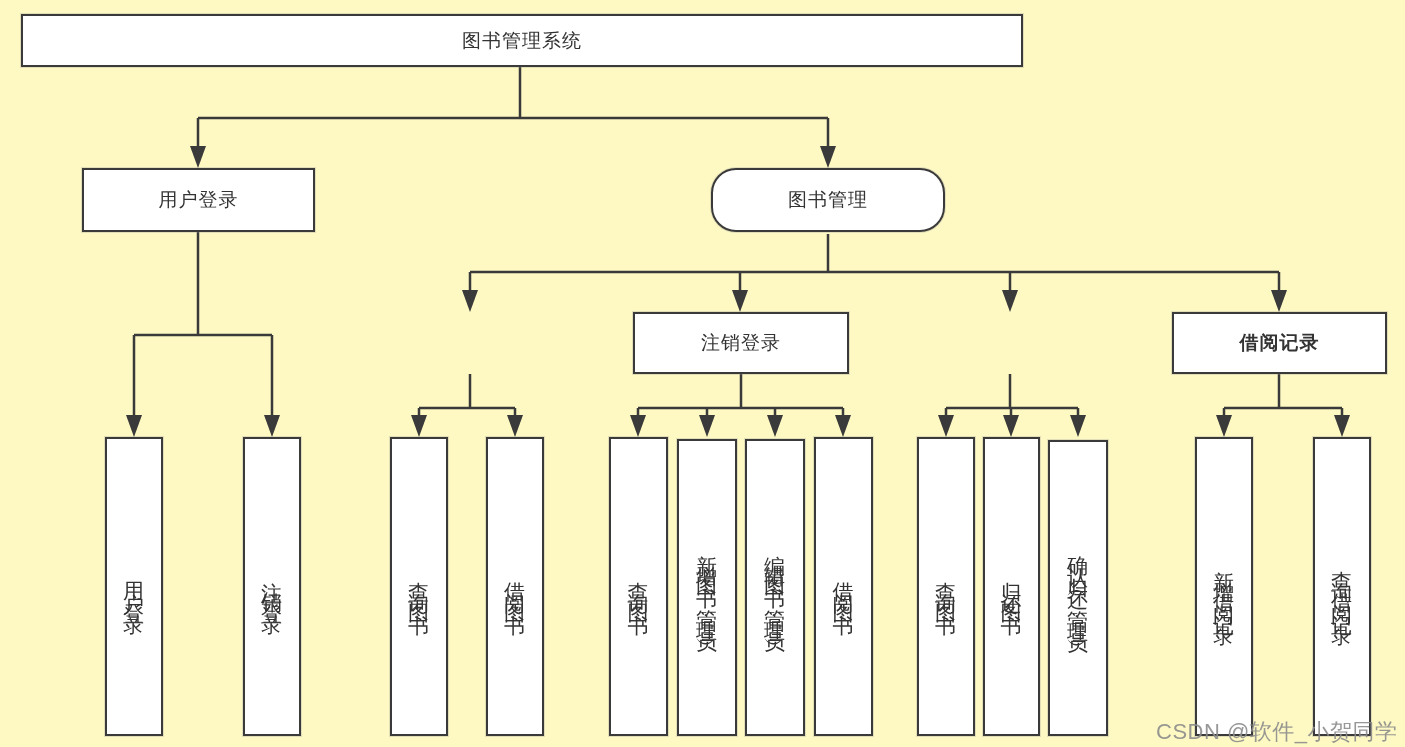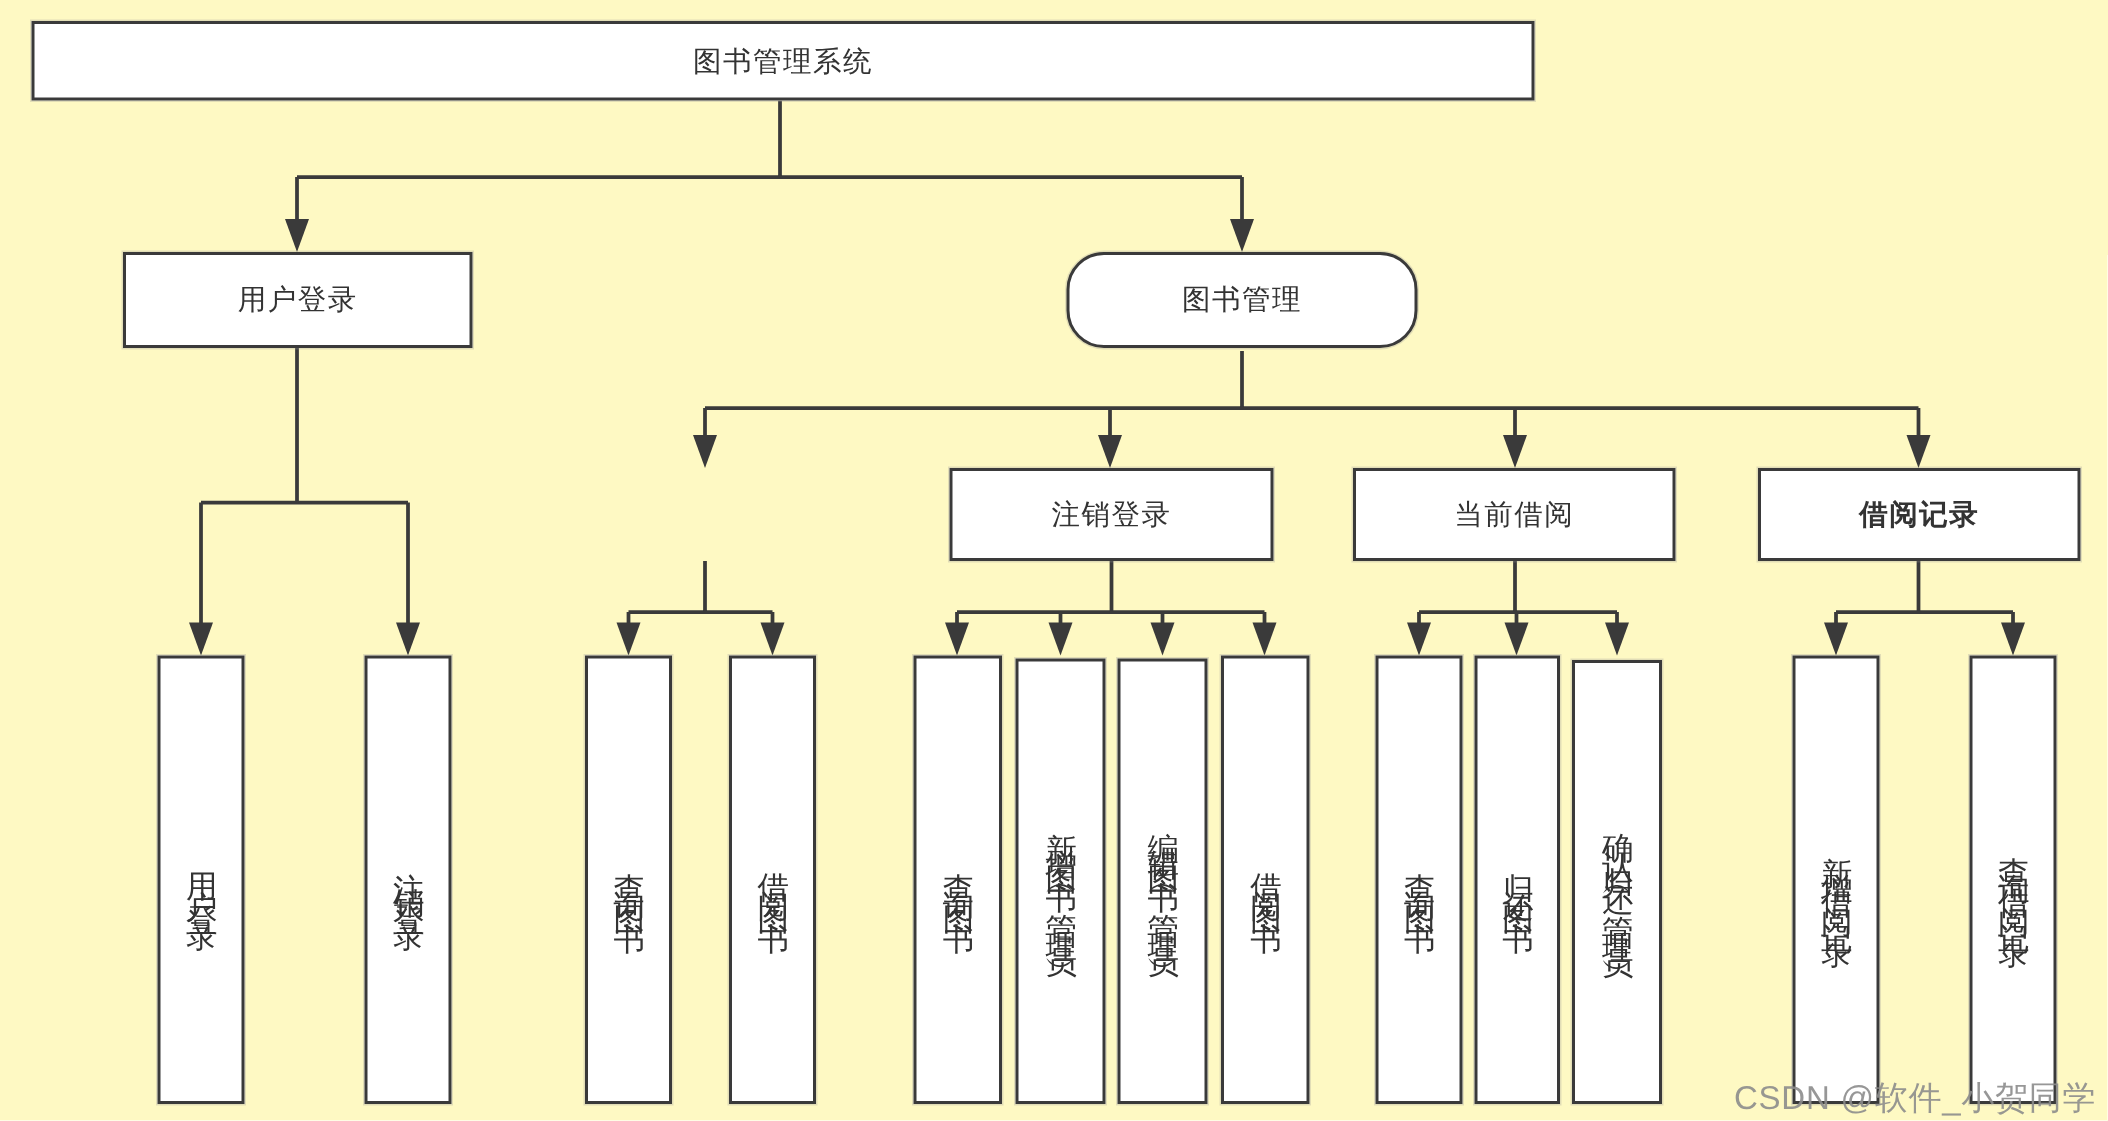--- a/index.html
+++ b/index.html
@@ -96,23 +96,20 @@
   <div class="node lvl2" style="left:82px;">
     <span class="h-label">用户登录</span>
   </div>
   <div class="node lvl2" style="left:711px;width:234px;border-radius:25px;">
     <span class="h-label">图书管理</span>
   </div>
 
   <div class="node lvl3" style="left:633px;width:216px;">
     <span class="h-label">注销登录</span>
   </div>
-  <div class="node lvl3" style="left:902px;">
-    <span class="h-label">当前借阅</span>
-  </div>
   <div class="node lvl3" style="left:1172px;font-weight:bold;">
     <span class="h-label">借阅记录</span>
   </div>
 
   <div class="node leaf" style="left:105px;width:58px;">
     <span class="vtext">用户登录</span>
   </div>
   <div class="node leaf" style="left:243px;width:58px;">
     <span class="vtext">注销登录</span>
   </div>

